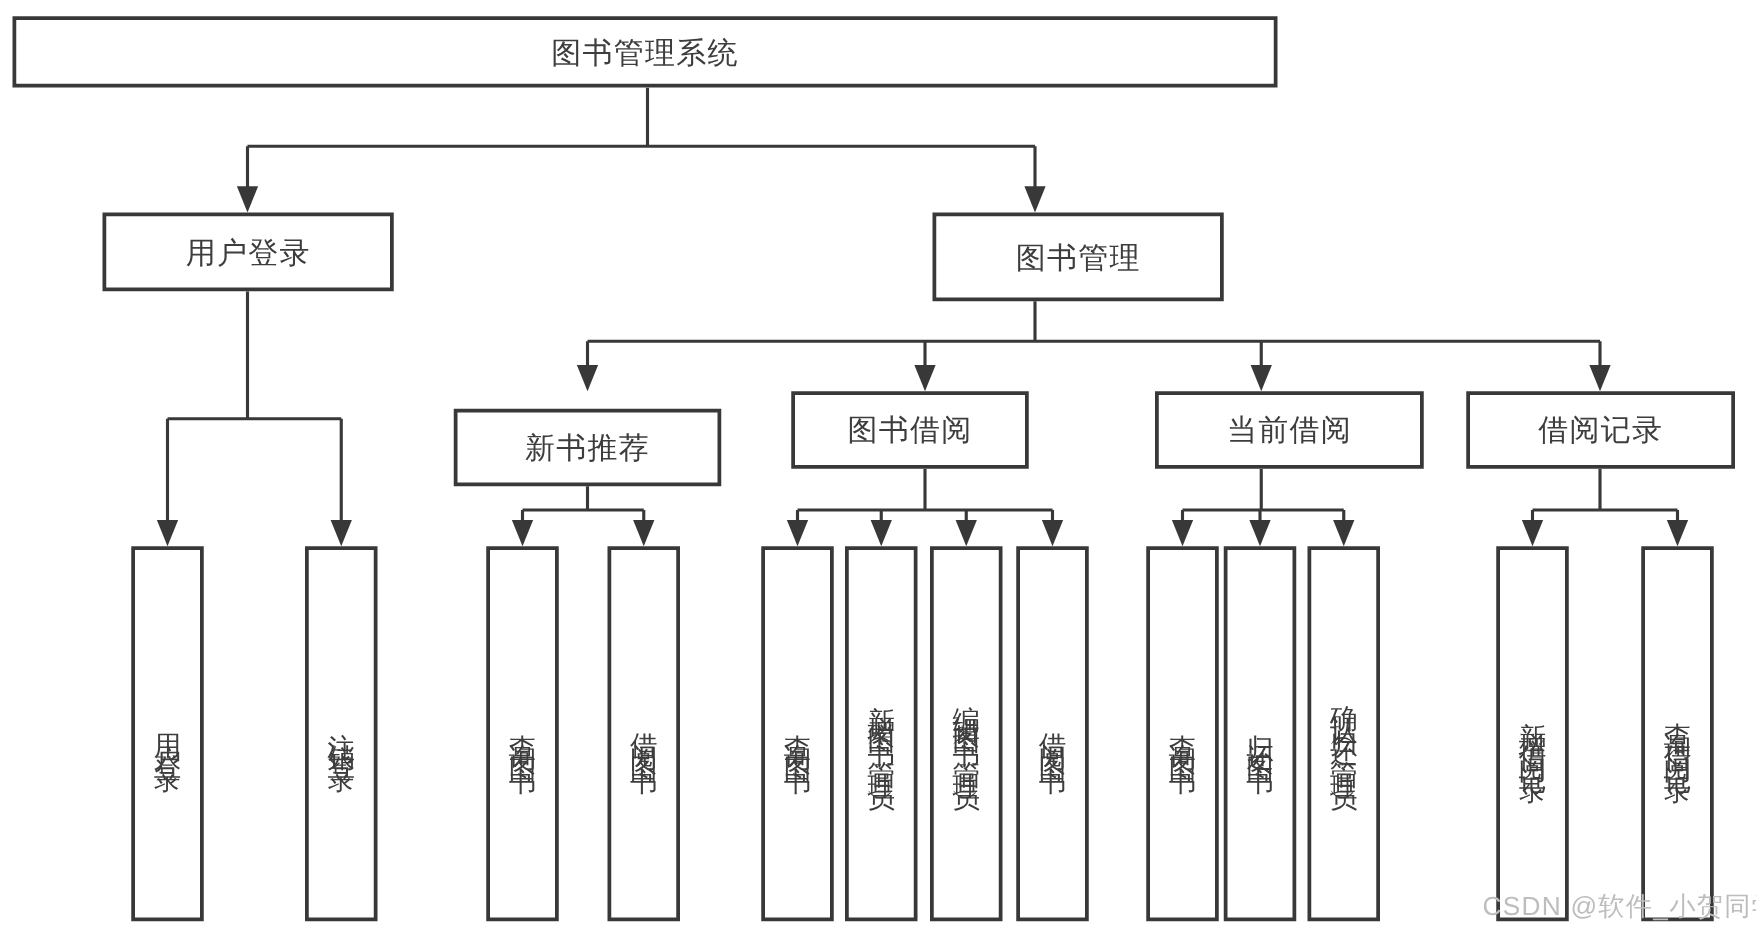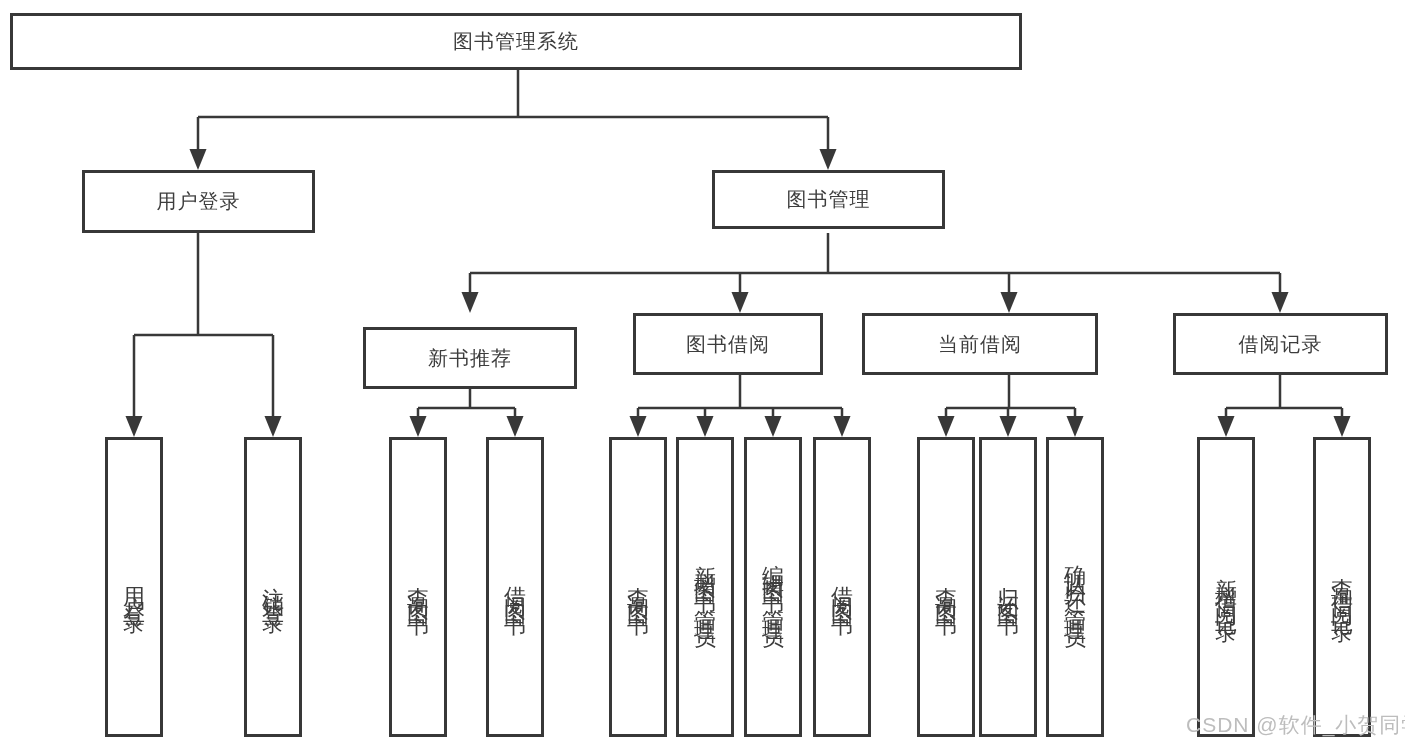--- a/index.html
+++ b/index.html
@@ -28,21 +28,21 @@
     background: #ffffff;
     border: 3px solid #383838;
     box-sizing: border-box;
     display: flex;
     align-items: center;
     justify-content: center;
     color: #3d3d3d;
     z-index: 2;
   }
   .hbox .lbl {
-    font-size: 20px;
+    font-size: 24px;
     letter-spacing: 1px;
     white-space: nowrap;
   }
   .vbox {
     top: 437px;
     width: 58px;
     height: 300px;
   }
   .vlbl {
     writing-mode: vertical-rl;
@@ -108,31 +108,31 @@
     </g>
   </svg>
 
   <div class="box hbox" style="left:10px; top:13px; width:1012px; height:57px">
     <span class="lbl">图书管理系统</span>
   </div>
 
   <div class="box hbox" style="left:82px; top:170px; width:233px; height:63px">
     <span class="lbl">用户登录</span>
   </div>
-  <div class="box hbox" style="left:712px; top:170px; width:233px; height:59px">
+  <div class="box hbox" style="left:746px; top:170px; width:233px; height:71px">
     <span class="lbl">图书管理</span>
   </div>
 
   <div class="box hbox" style="left:363px; top:327px; width:214px; height:62px">
     <span class="lbl">新书推荐</span>
   </div>
   <div class="box hbox" style="left:633px; top:313px; width:190px; height:62px">
     <span class="lbl">图书借阅</span>
   </div>
-  <div class="box hbox" style="left:862px; top:313px; width:236px; height:62px">
+  <div class="box hbox" style="left:924px; top:313px; width:215px; height:62px">
     <span class="lbl">当前借阅</span>
   </div>
   <div class="box hbox" style="left:1173px; top:313px; width:215px; height:62px">
     <span class="lbl">借阅记录</span>
   </div>
 
   <div class="box vbox" style="left:105px">
     <span class="vlbl">用户登录</span>
   </div>
   <div class="box vbox" style="left:244px">

